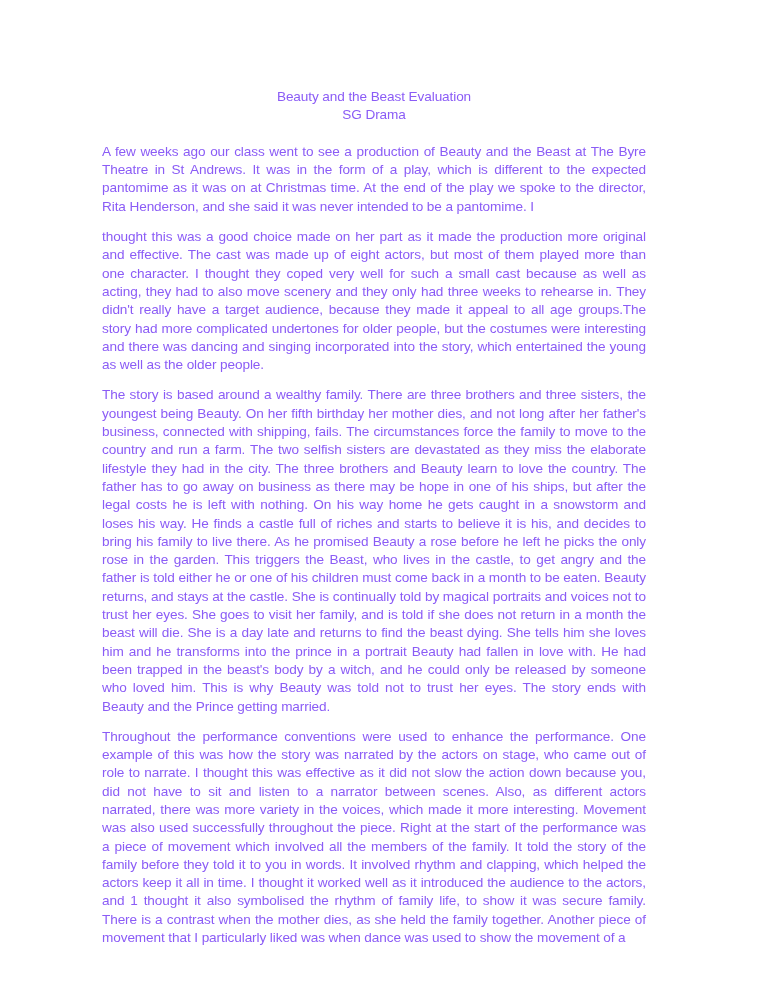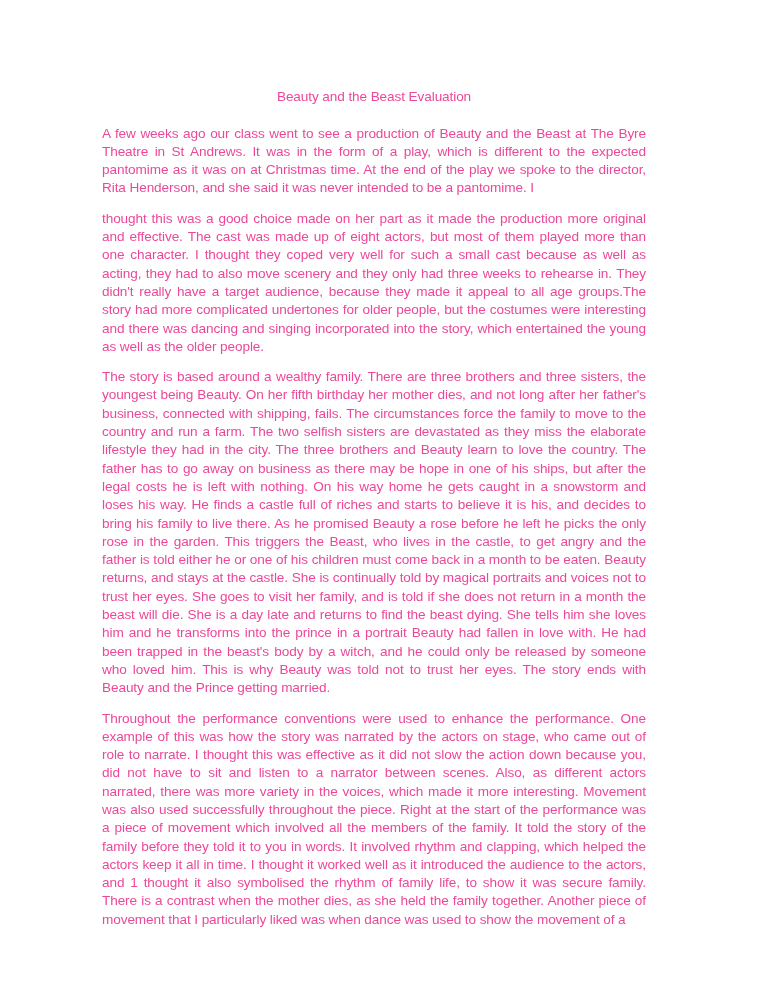--- a/index.html
+++ b/index.html
@@ -17,21 +17,21 @@
   }
   .content {
     position: absolute;
     left: 90px;
     top: 88px;
     width: 568px;
     font-family: "Liberation Sans", sans-serif;
     font-size: 13.6px;
     line-height: 18.3px;
     letter-spacing: -0.1px;
-    color: #ec4899;
+    color: #8b5cf6;
   }
   .title-block {
     text-align: center;
     margin-bottom: 18.3px; 
   }
   .title-line {
     white-space: nowrap;
   }
   .body-text p {
     margin: 12px;
@@ -41,20 +41,21 @@
   }
 </style>
 </head>
 <body>
 
 <div class="page">
   <div class="content">
 
     <div class="title-block">
       <div class="title-line">Beauty and the Beast Evaluation</div>
+      <div class="title-line">SG Drama</div>
     </div>
 
     <div class="body-text">
       <p>A few weeks ago our class went to see a production of Beauty and the Beast at The Byre Theatre in St Andrews. It was in the form of a play, which is different to the expected pantomime as it was on at Christmas time. At the end of the play we spoke to the director, Rita Henderson, and she said it was never intended to be a pantomime. I</p>
       <p>thought this was a good choice made on her part as it made the production more original and effective. The cast was made up of eight actors, but most of them played more than one character. I thought they coped very well for such a small cast because as well as acting, they had to also move scenery and they only had three weeks to rehearse in. They didn't really have a target audience, because they made it appeal to all age groups.The story had more complicated undertones for older people, but the costumes were interesting and there was dancing and singing incorporated into the story, which entertained the young as well as the older people.</p>
       <p>The story is based around a wealthy family. There are three brothers and three sisters, the youngest being Beauty. On her fifth birthday her mother dies, and not long after her father's business, connected with shipping, fails. The circumstances force the family to move to the country and run a farm. The two selfish sisters are devastated as they miss the elaborate lifestyle they had in the city. The three brothers and Beauty learn to love the country. The father has to go away on business as there may be hope in one of his ships, but after the legal costs he is left with nothing. On his way home he gets caught in a snowstorm and loses his way. He finds a castle full of riches and starts to believe it is his, and decides to bring his family to live there. As he promised Beauty a rose before he left he picks the only rose in the garden. This triggers the Beast, who lives in the castle, to get angry and the father is told either he or one of his children must come back in a month to be eaten. Beauty returns, and stays at the castle. She is continually told by magical portraits and voices not to trust her eyes. She goes to visit her family, and is told if she does not return in a month the beast will die. She is a day late and returns to find the beast dying. She tells him she loves him and he transforms into the prince in a portrait Beauty had fallen in love with. He had been trapped in the beast's body by a witch, and he could only be released by someone who loved him. This is why Beauty was told not to trust her eyes. The story ends with Beauty and the Prince getting married.</p>
       <p>Throughout the performance conventions were used to enhance the performance. One example of this was how the story was narrated by the actors on stage, who came out of role to narrate. I thought this was effective as it did not slow the action down because you, did not have to sit and listen to a narrator between scenes. Also, as different actors narrated, there was more variety in the voices, which made it more interesting. Movement was also used successfully throughout the piece. Right at the start of the performance was a piece of movement which involved all the members of the family. It told the story of the family before they told it to you in words. It involved rhythm and clapping, which helped the actors keep it all in time. I thought it worked well as it introduced the audience to the actors, and 1 thought it also symbolised the rhythm of family life, to show it was secure family. There is a contrast when the mother dies, as she held the family together. Another piece of movement that I particularly liked was when dance was used to show the movement of a</p>
     </div>
 
   </div>

